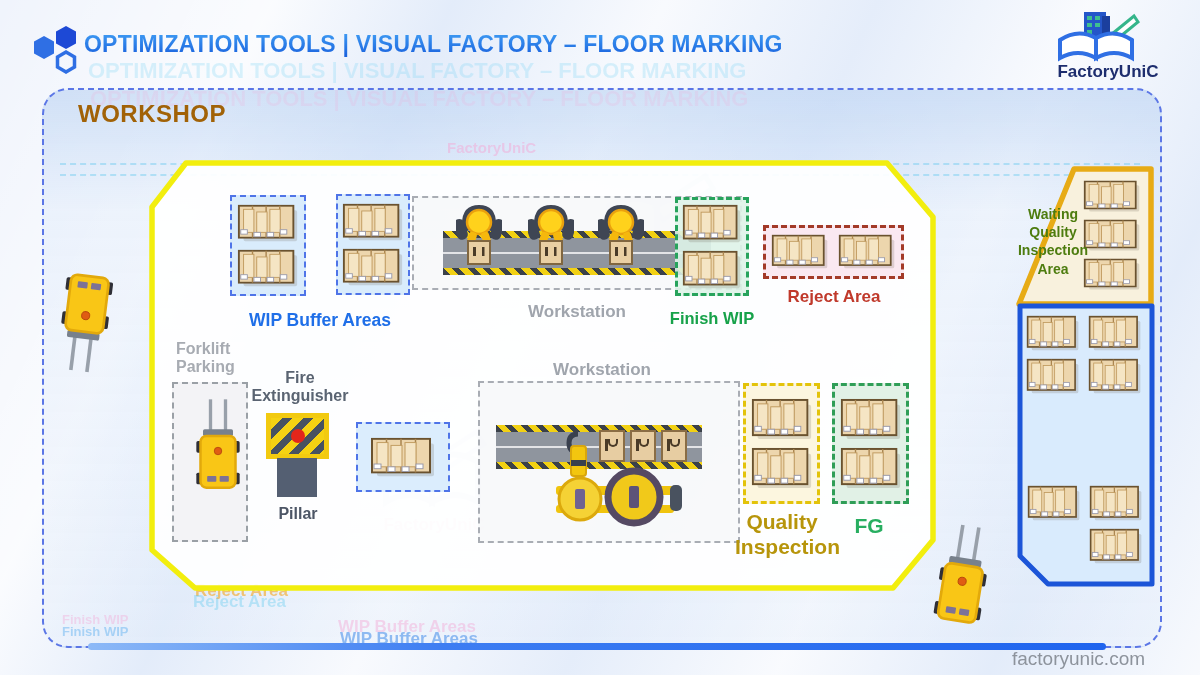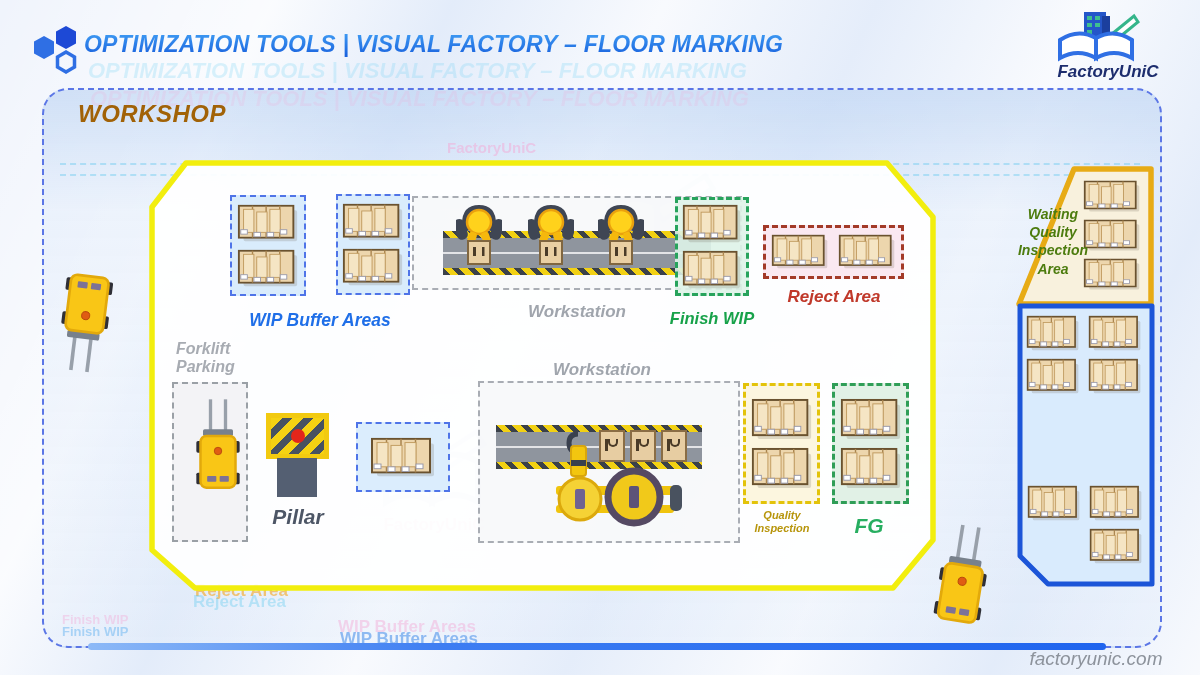--- a/index.html
+++ b/index.html
@@ -4,21 +4,21 @@
 <style>
   html,body{margin:0;padding:0;}
   body{font-family:"Liberation Sans",sans-serif;background:#eef2fb;}
   .stage{position:relative;width:1200px;height:675px;overflow:hidden;
     background:#f0f4fc;}
   .stripes{position:absolute;inset:0;
     background:
       linear-gradient(115deg, rgba(255,255,255,.0) 0%, rgba(255,255,255,.7) 18%, rgba(203,221,246,.35) 30%, rgba(255,255,255,.55) 44%, rgba(203,221,246,.3) 58%, rgba(255,255,255,.6) 72%, rgba(203,221,246,.35) 86%, rgba(255,255,255,.5) 100%);
     z-index:0;}
   .abs{position:absolute;}
-  .lbl{position:absolute;font-weight:bold;text-align:center;font-style:italic;}
+  .lbl{position:absolute;font-weight:bold;text-align:center;}
 
   
   .title{left:84px;top:31px;font-size:23px;letter-spacing:.2px;
     background:linear-gradient(180deg,#41a0f5 0%,#1a63de 90%);
     -webkit-background-clip:text;background-clip:text;color:transparent;z-index:10;}
   .title-ghost{left:88px;top:58px;font-size:22px;color:#7ed5f5;opacity:.28;z-index:1;}
   .title-ghost2{left:90px;top:86px;font-size:22px;color:#f3a9d6;opacity:.20;z-index:2;}
   .hexes{left:30px;top:24px;z-index:10;}
   .logo{left:1050px;top:8px;z-index:10;}
   .logo-text{left:1042px;top:62px;width:132px;font-size:17px;color:#1d2d6e;z-index:10;}
@@ -45,23 +45,23 @@
   .ws1{left:412px;top:196px;width:330px;height:94px;border:2px dashed #a9adb4;background:rgba(245,246,248,.65);}
   .ws2{left:478px;top:381px;width:262px;height:162px;border:2px dashed #a9adb4;background:rgba(245,246,248,.65);}
   .fpark{left:172px;top:382px;width:76px;height:160px;border:2px dashed #9aa0a6;background:rgba(240,240,243,.78);}
 
   .wip-label{left:222px;top:310px;width:196px;font-size:17.5px;color:#1f6fe8;z-index:5;}
   .ws1-label{left:487px;top:302px;width:180px;font-size:17px;color:#a0a5ad;z-index:5;}
   .finish-label{left:663px;top:309px;width:98px;font-size:16.5px;color:#17a24a;z-index:5;}
   .reject-label{left:773px;top:287px;width:122px;font-size:17px;color:#c0392b;z-index:5;}
   .fp-label{left:176px;top:340px;width:82px;font-size:16px;color:#a7abb2;line-height:1.15;text-align:left;z-index:5;}
   .fire-label{left:247px;top:369px;width:106px;font-size:16px;color:#5a6472;line-height:1.15;z-index:5;}
-  .pillar-label{left:272px;top:505px;width:52px;font-size:21px;color:#4d5666;z-index:5;}
+  .pillar-label{left:272px;top:505px;width:52px;font-size:16px;color:#4d5666;z-index:5;}
   .ws2-label{left:512px;top:360px;width:180px;font-size:17px;color:#a0a5ad;z-index:5;}
-  .qi-label{left:735px;top:509px;width:94px;font-size:11px;color:#b7950b;line-height:1.2;z-index:5;}
+  .qi-label{left:735px;top:509px;width:94px;font-size:21px;color:#b7950b;line-height:1.2;z-index:5;}
   .fg-label{left:845px;top:514px;width:48px;font-size:21px;color:#27ae60;z-index:5;}
   .waiting-label{left:1012px;top:205px;width:82px;font-size:14px;color:#4d7c0f;line-height:1.3;z-index:5;}
   .raw-label{left:1028px;top:398px;width:118px;font-size:16.5px;color:#2e9be8;line-height:1.25;z-index:5;}
 
   
   .fire-sign{left:266px;top:413px;width:63px;height:46px;z-index:4;box-sizing:border-box;
     border:5px solid #f2ca10;
     background:repeating-linear-gradient(135deg,#f5d212 0 8px,#475261 8px 15px);}
   .fire-sign::after{content:"";position:absolute;left:50%;top:50%;width:14px;height:14px;margin:-7px 0 0 -7px;border-radius:50%;background:#e3261b;}
   .pillar{left:277px;top:458px;width:40px;height:39px;background:#545f72;z-index:4;}
@@ -115,21 +115,21 @@
   .g-reject2{left:193px;top:592px;font-size:17px;color:#56c8ee;opacity:.35;}
   .g-wip1{left:338px;top:617px;font-size:17px;color:#f3a9d6;opacity:.45;}
   .g-wip2{left:340px;top:629px;font-size:17px;color:#2f80e8;opacity:.5;}
   .g-finish1{left:62px;top:612px;font-size:13px;color:#f3a9d6;opacity:.4;}
   .g-finish2{left:62px;top:624px;font-size:13px;color:#5aaef0;opacity:.45;}
   .g-fuc{left:447px;top:139px;font-size:15px;color:#f3a9d6;opacity:.5;}
 
   
   .bottom-line{left:88px;top:643px;width:1018px;height:7px;border-radius:4px;
     background:linear-gradient(90deg,#8db9f7 0%,#3d7df2 35%,#1f64ee 100%);z-index:6;}
-  .website{left:1012px;top:648px;width:168px;font-size:19px;font-weight:normal;color:#8d939c;text-align:center;z-index:7;}
+  .website{left:1012px;top:648px;width:168px;font-size:19px;font-weight:normal;color:#8d939c;text-align:left;z-index:7;}
 </style>
 </head>
 <body>
 
 <div class="stage">
   <div class="stripes abs" style="left:0;top:0;width:1200px;height:675px;"></div>
 
   <svg class="abs hexes" width="56" height="52" viewBox="0 0 56 52">
     <polygon points="14,12 24,17.5 24,29.5 14,35 4,29.5 4,17.5" fill="#2f6fe4"></polygon>
     <polygon points="36,2 46,7.5 46,19.5 36,25 26,19.5 26,7.5" fill="#1d49d6"></polygon>
@@ -371,20 +371,21 @@
   <rect x="18" y="32" width="7" height="5" fill="#fff" stroke="#99a"></rect>
   <rect x="32" y="32" width="7" height="5" fill="#fff" stroke="#99a"></rect>
   <rect x="46" y="29" width="7" height="5" fill="#fff" stroke="#99a"></rect>
 </svg>
       </span>
     </div>
   <div class="lbl reject-label">Reject Area</div>
 
   <div class="zbox fpark"></div>
   <div class="lbl fp-label">Forklift Parking</div>
+  <div class="lbl fire-label">Fire Extinguisher</div>
   <div class="abs fire-sign"></div>
   <div class="abs pillar"></div>
   <div class="lbl pillar-label">Pillar</div>
 
   <div class="lbl ws2-label">Workstation</div>
   <div class="zbox ws2"></div>
   <div class="conv conv2">
     <div class="hz"></div>
       <div class="belt"></div>
       <div class="hz"></div>

